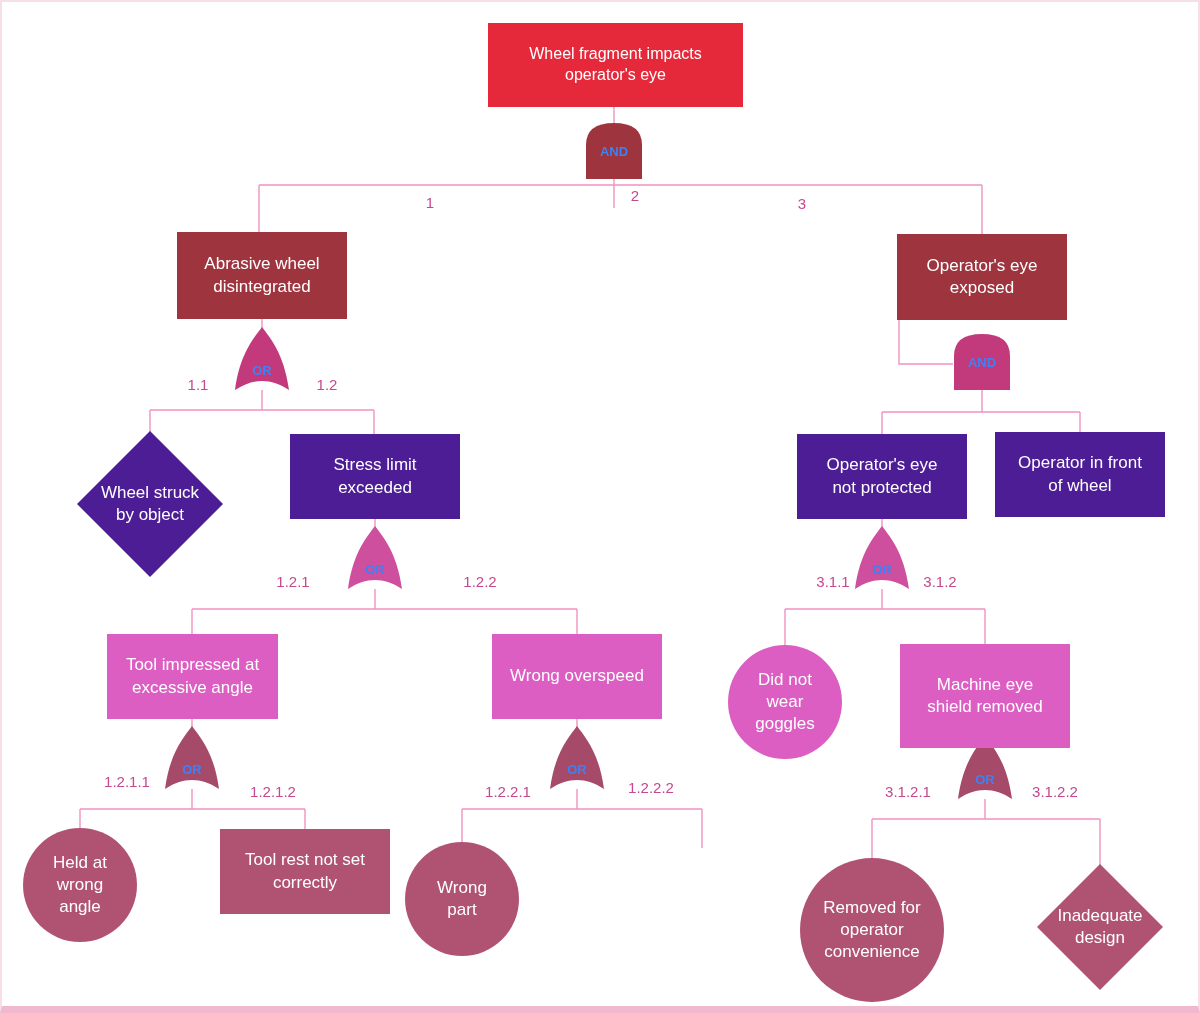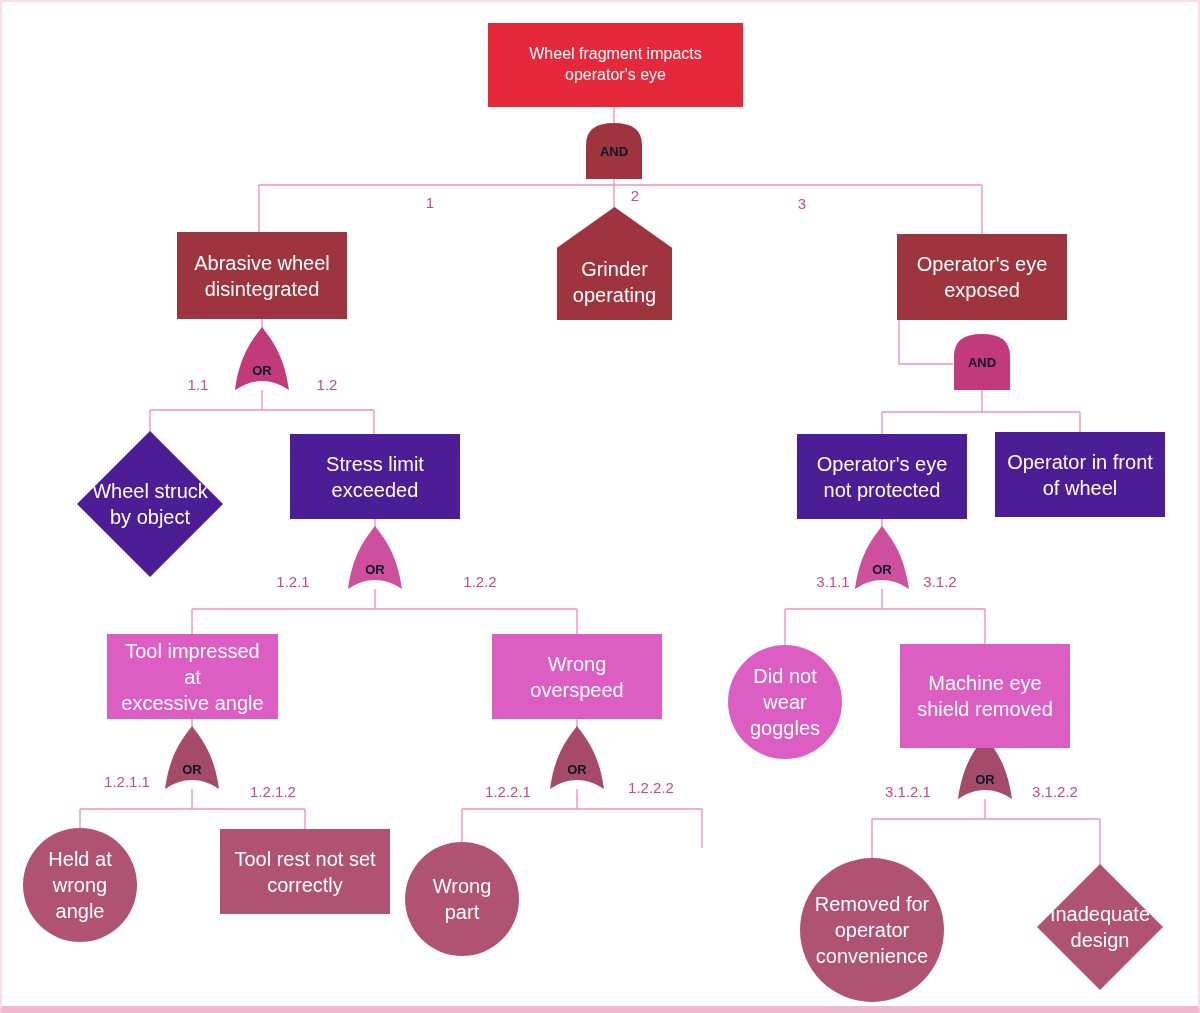--- a/index.html
+++ b/index.html
@@ -6,36 +6,36 @@
   html,body { background:#ffffff; }
   body { font-family:"Liberation Sans", sans-serif; }
   .canvas {
     position:relative; width:1200px; height:1013px; background:#ffffff;
     border:2px solid #f7dfe9; border-bottom:7px solid #f0b9cf; overflow:hidden;
   }
   .wires { position:absolute; left:0; top:0; z-index:1; }
   .wires path { stroke:#f193c1; stroke-width:1.4; fill:none; }
   .node {
     position:absolute; z-index:2; display:flex; align-items:center; justify-content:center;
-    color:#ffffff; font-size:20px; line-height:1.3; text-align:center; white-space:pre-line;
+    color:#ffffff; font-size:17px; line-height:1.3; text-align:center; white-space:pre-line;
     padding:6px 10px;
   }
   .top-event { background:#e5293a; font-size:16px; }
   .c-dark    { background:#9e343e; }
   .c-mag     { background:#4c1d95; }
   .c-orchid  { background:#dc5ec2; }
   .c-rose    { background:#b05372; }
   .circle  { border-radius:50%; }
   .diamond { clip-path:polygon(50% 0, 100% 50%, 50% 100%, 0 50%); }
   .house   { clip-path:polygon(50% 0, 100% 36%, 100% 100%, 0 100%, 0 36%); padding-top:42px; }
   .gate { position:absolute; z-index:2; }
   .gate svg { display:block; }
   .gate-label {
     position:absolute; left:0; right:0; text-align:center;
-    color:#0f172a; font-weight:bold; font-size:13px;
+    color:#3b82f6; font-weight:bold; font-size:13px;
   }
   .gate.and .gate-label { top:22px; }
   .gate.or  .gate-label { top:37px; }
   .edge-label {
     position:absolute; z-index:3; transform:translate(-50%,-50%);
     color:#c6488f; font-size:15px; white-space:nowrap;
   }
 </style>
 </head>
 <body>
@@ -108,22 +108,20 @@
 
   <div class="gate or" style="left:955px;top:733px">
     <svg width="56" height="66" viewBox="0 0 56 66">
       <path d="M28,1 C36,12 50,27 55,64 C37,52 19,52 1,64 C6,27 20,12 28,1 Z" fill="#a54a69"></path>
     </svg>
     <span class="gate-label">OR</span>
   </div>
 
   <div class="node c-dark" style="left:175px;top:230px;width:170px;height:87px">Abrasive wheel
 disintegrated</div>
-  <div class="node c-dark house" style="left:555px;top:205px;width:115px;height:113px">Grinder
-operating</div>
   <div class="node c-dark" style="left:895px;top:232px;width:170px;height:86px">Operator's eye
 exposed</div>
 
   <div class="node c-mag diamond" style="left:75px;top:429px;width:146px;height:146px">Wheel struck
 by object</div>
   <div class="node c-mag" style="left:288px;top:432px;width:170px;height:85px">Stress limit
 exceeded</div>
   <div class="node c-mag" style="left:795px;top:432px;width:170px;height:85px">Operator's eye
 not protected</div>
   <div class="node c-mag" style="left:993px;top:430px;width:170px;height:85px">Operator in front

